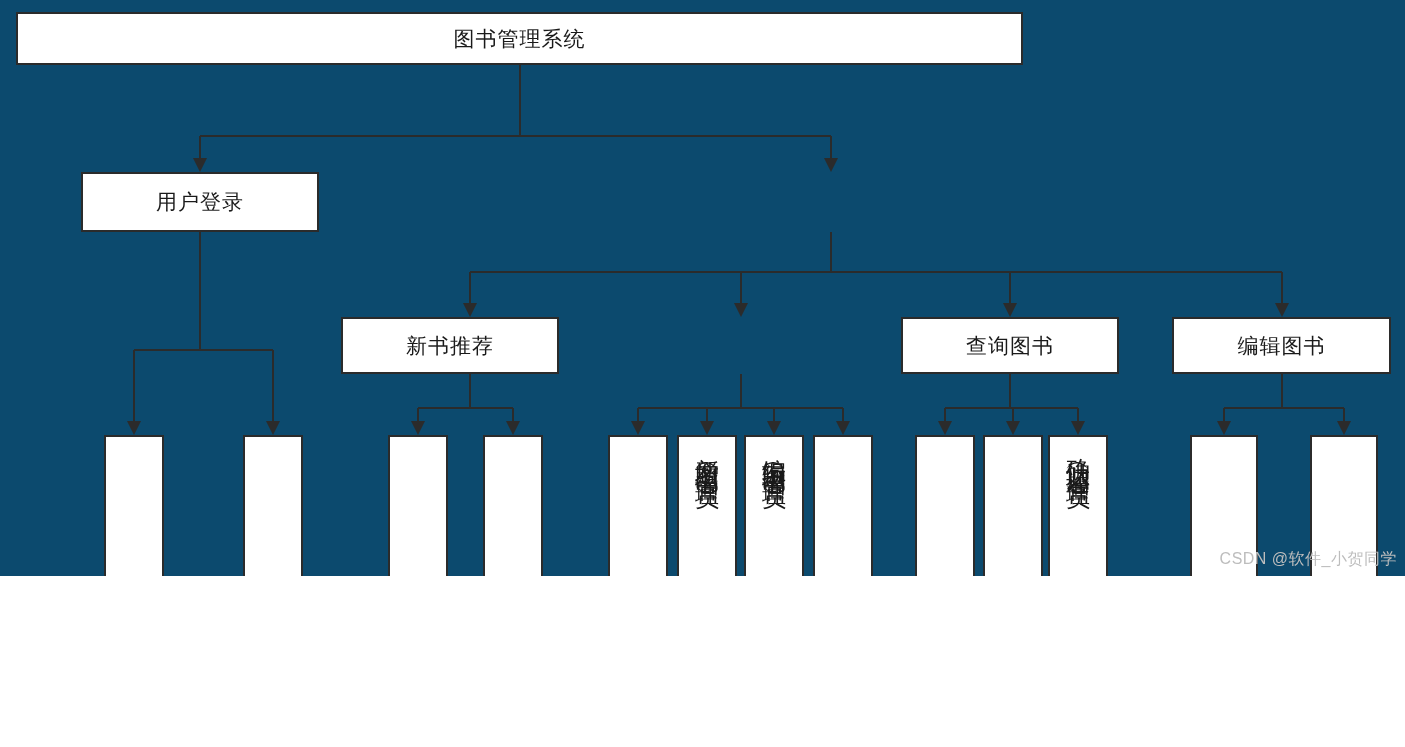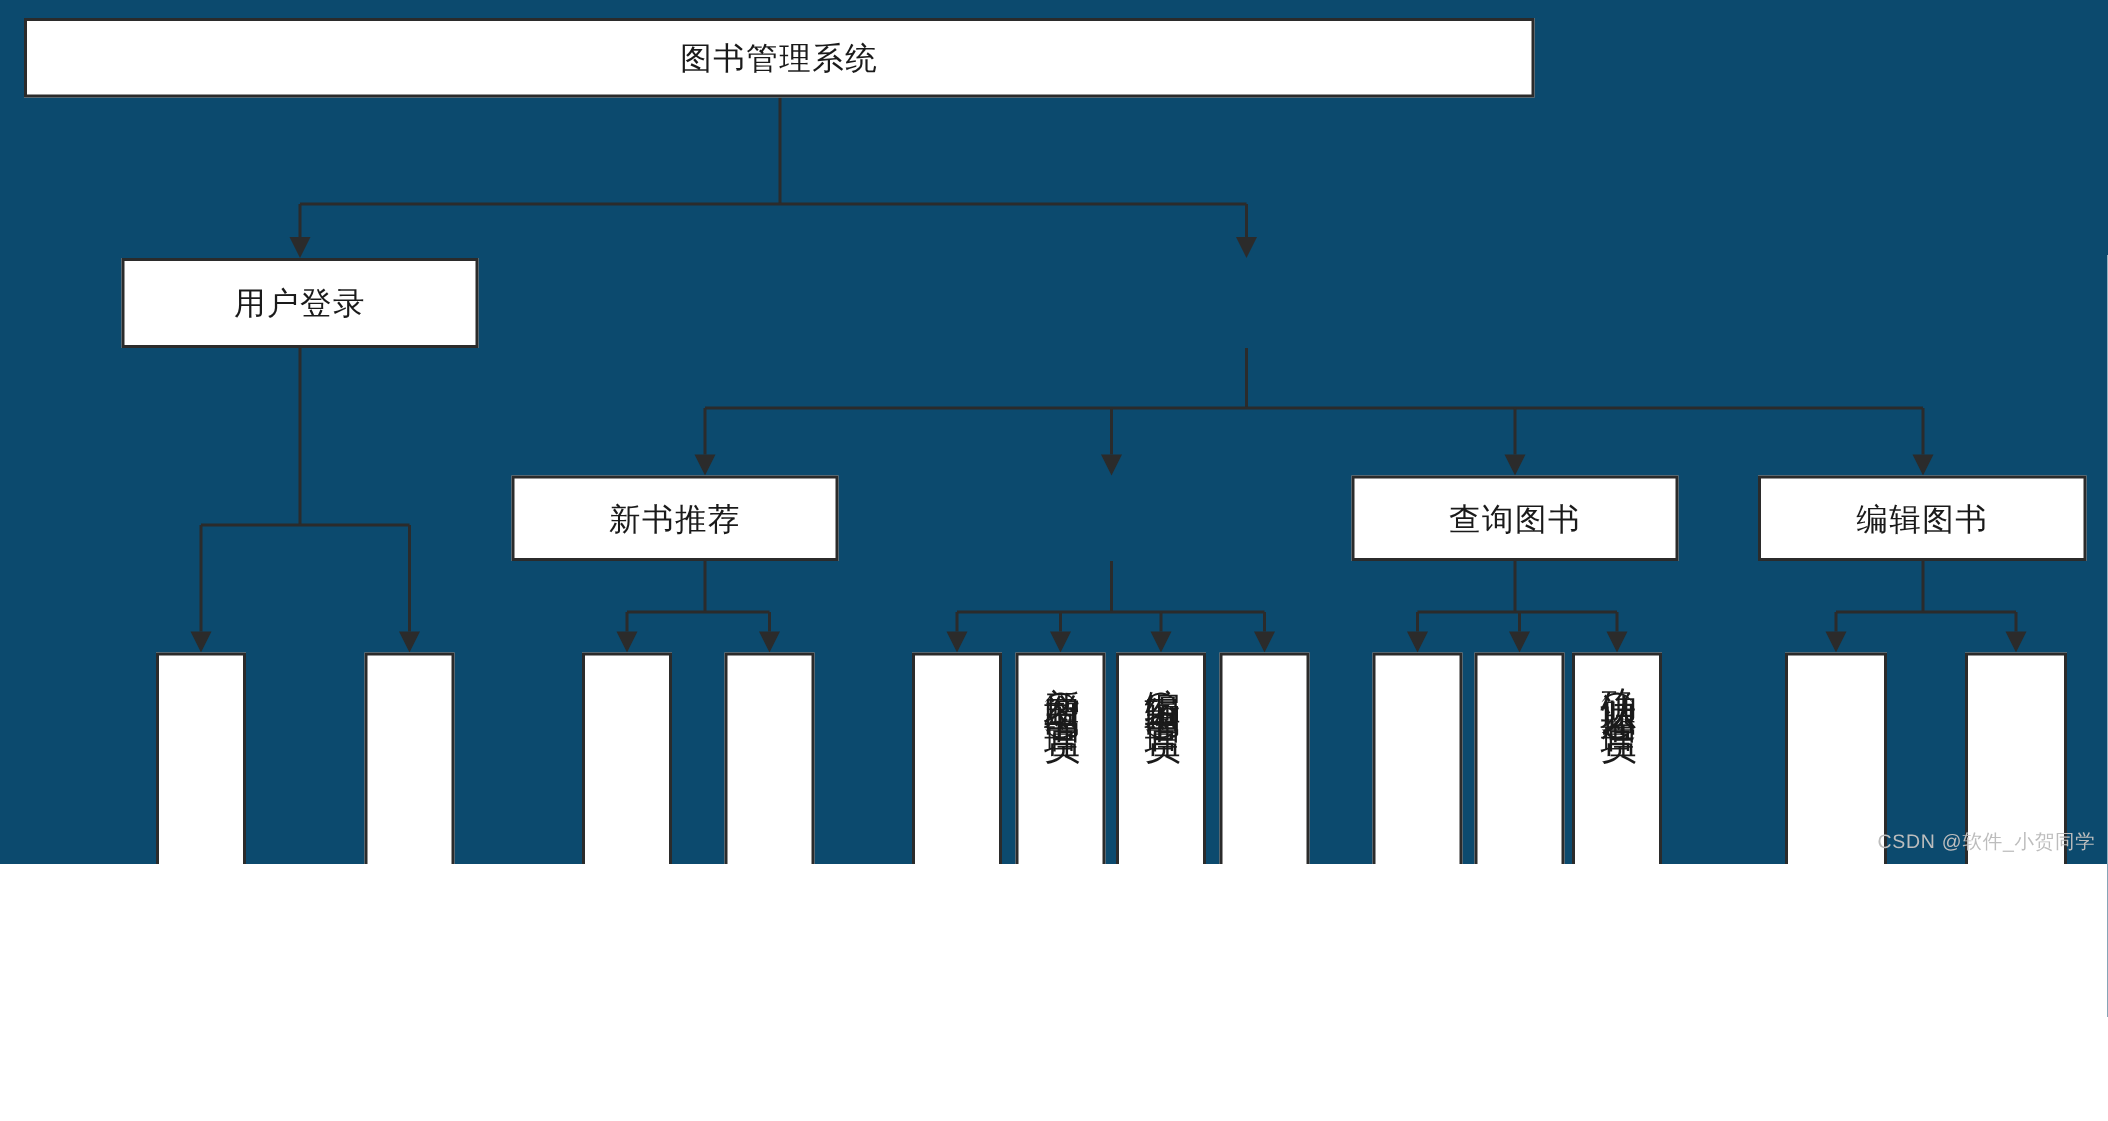--- a/index.html
+++ b/index.html
@@ -69,21 +69,21 @@
     border-right: 7px solid transparent;
     border-top: 14px solid #2b2b2b;
     z-index: 2;
   }
 
   
   #watermark {
     position: absolute;
     right: 8px;
     bottom: 6px;
-    font-size: 13px;
+    font-size: 16px;
     color: #bdbdbd;
     letter-spacing: 0.5px;
     z-index: 5;
     white-space: nowrap;
   }
 </style>
 </head>
 <body>
 
 <div id="canvas">

